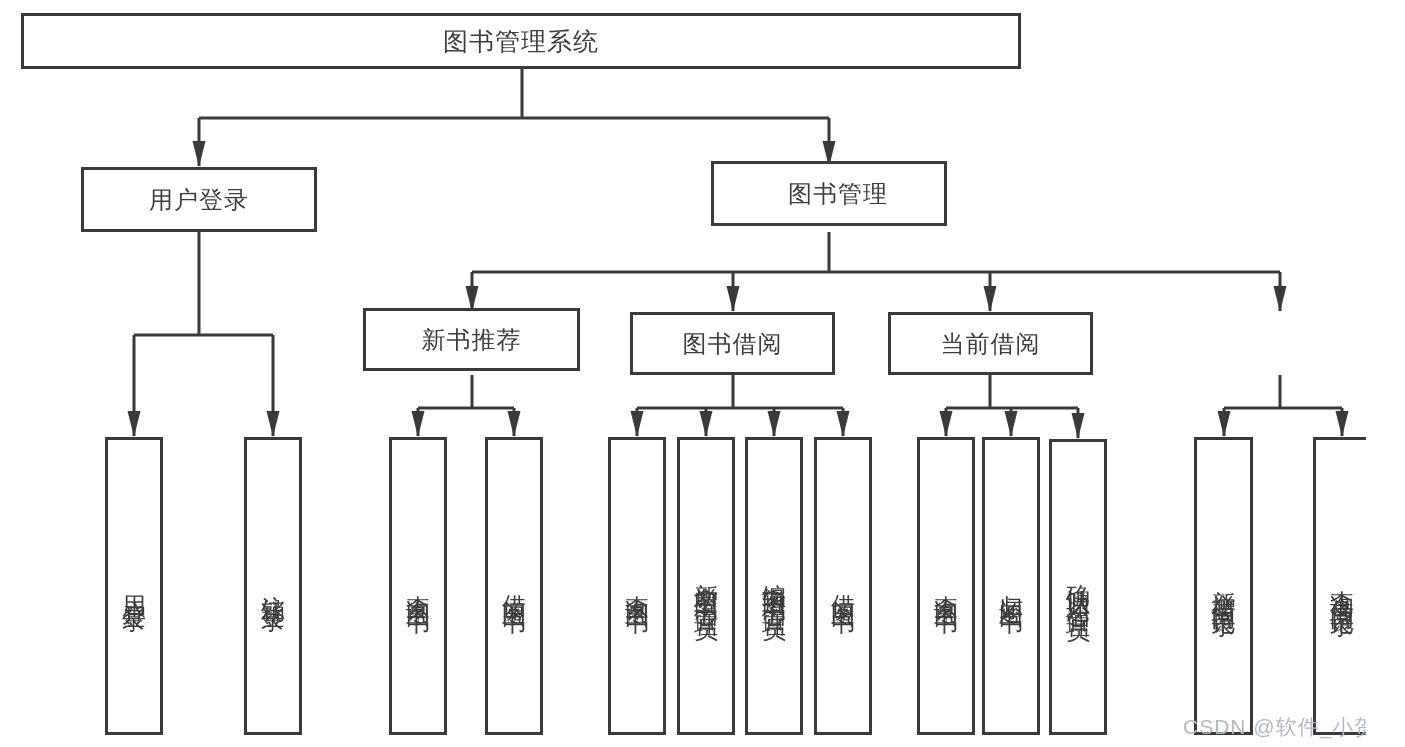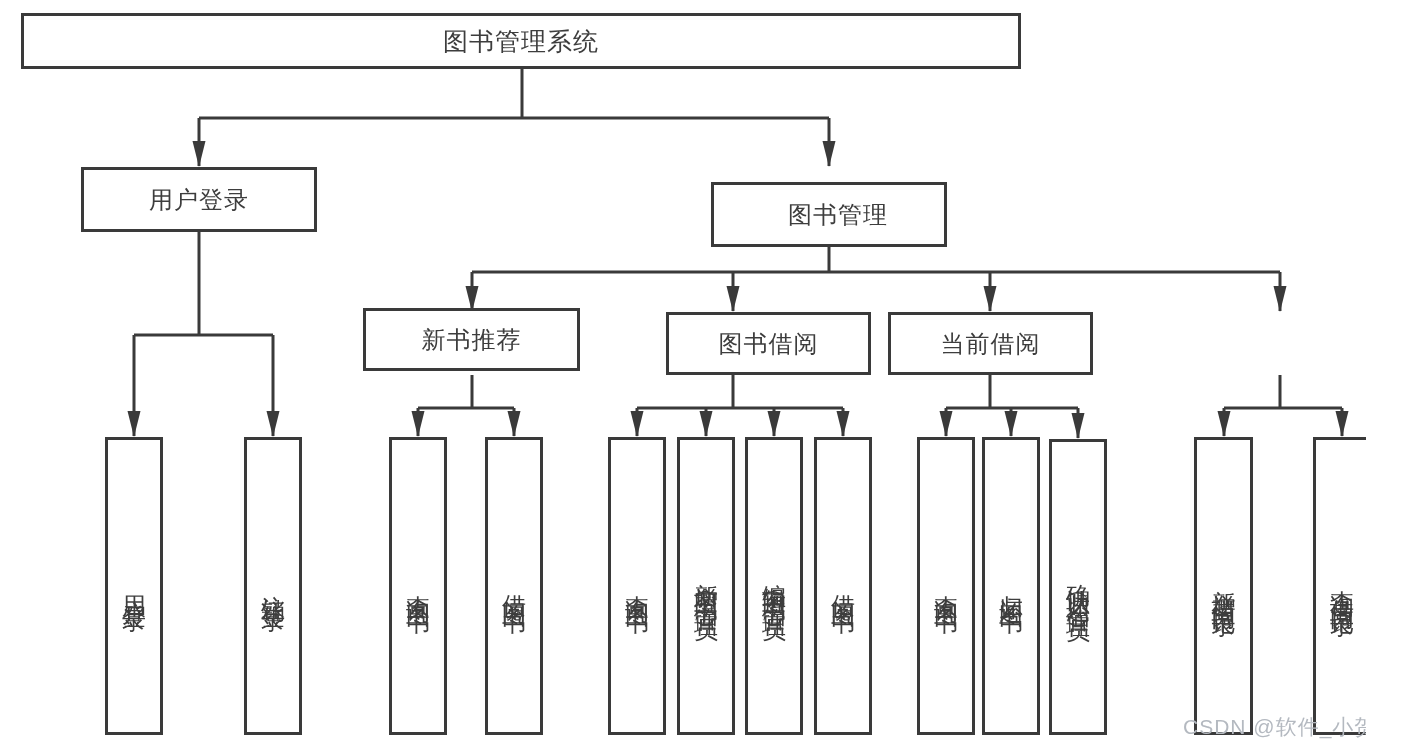--- a/index.html
+++ b/index.html
@@ -71,24 +71,24 @@
         <polygon points="1004.5,411 1017.5,411 1011,437" fill="#3a3a3a"></polygon>
         <polygon points="1071.5,413 1084.5,413 1078,439" fill="#3a3a3a"></polygon>
         <polygon points="1217.5,411 1230.5,411 1224,437" fill="#3a3a3a"></polygon>
         <polygon points="1335.5,411 1348.5,411 1342,437" fill="#3a3a3a"></polygon>
       </g>
   </svg>
 
   <div class="node hbox root" style="left:21px;top:13px;width:1000px;height:56px;">图书管理系统</div>
 
   <div class="node hbox" style="left:81px;top:167px;width:236px;height:65px;">用户登录</div>
-  <div class="node hbox" style="left:711px;top:182px;width:236px;height:65px;padding-left:18px;">图书管理</div>
+  <div class="node hbox" style="left:711px;top:161px;width:236px;height:65px;padding-left:18px;">图书管理</div>
 
   <div class="node hbox" style="left:363px;top:308px;width:217px;height:63px;">新书推荐</div>
-  <div class="node hbox" style="left:630px;top:312px;width:205px;height:63px;margin-left:36px;">图书借阅</div>
+  <div class="node hbox" style="left:630px;top:312px;width:205px;height:63px;">图书借阅</div>
   <div class="node hbox" style="left:888px;top:312px;width:205px;height:63px;">当前借阅</div>
 
   <div class="node vbox" style="left:105px;top:437px;width:58px;height:298px;">
     <span class="vtext">用户登录</span>
     </div>
   <div class="node vbox" style="left:244px;top:437px;width:58px;height:298px;">
     <span class="vtext">注销登录</span>
     </div>
 
   <div class="node vbox" style="left:389px;top:437px;width:58px;height:298px;">

